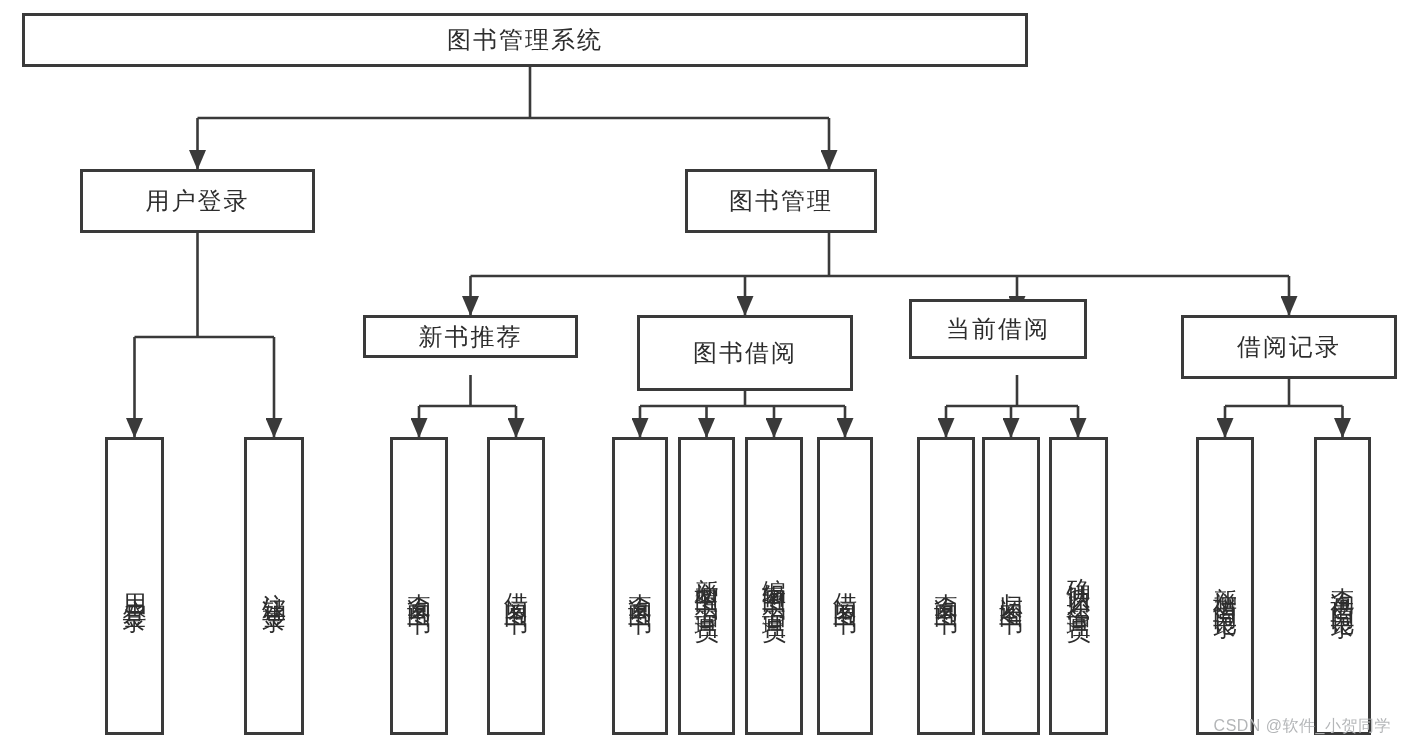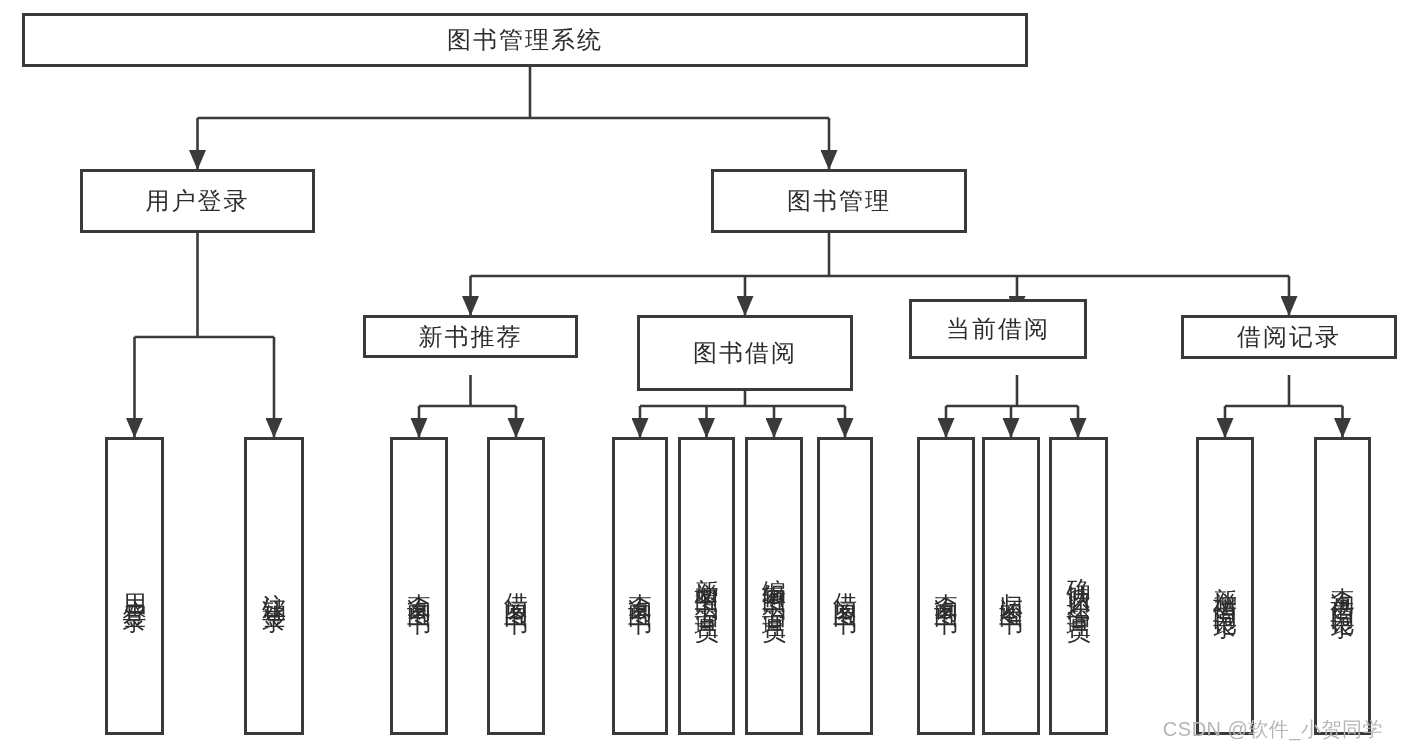--- a/index.html
+++ b/index.html
@@ -32,22 +32,22 @@
   }
   .leaf{top:437px;height:298px;}
   .leaf span{
     writing-mode:vertical-rl;
     text-orientation:mixed;
     letter-spacing:6px;
     line-height:1;
   }
   .watermark{
     position:absolute;
-    top:716px;right:22px;
-    font-size:20px;
+    top:716px;right:14px;
+    font-size:16px;
     letter-spacing:0.5px;
     color:var(--watermark);
     z-index:3;
     font-family:"Liberation Sans", sans-serif;
   }
 </style>
 </head>
 <body>
 
 <div class="canvas">
@@ -102,34 +102,34 @@
     </g>
   </svg>
 
   <div class="box" style="left:22px;top:13px;width:1006px;height:54px">
     <span>图书管理系统</span>
   </div>
 
   <div class="box" style="left:80px;top:169px;width:235px;height:64px">
     <span>用户登录</span>
   </div>
-  <div class="box" style="left:711px;top:169px;width:256px;height:64px">
+  <div class="box" style="left:685px;top:169px;width:192px;height:64px">
     <span>图书管理</span>
   </div>
 
   <div class="box" style="left:363px;top:315px;width:215px;height:43px">
     <span>新书推荐</span>
   </div>
   <div class="box" style="left:637px;top:315px;width:216px;height:76px">
     <span>图书借阅</span>
   </div>
   <div class="box" style="left:909px;top:299px;width:178px;height:60px">
     <span>当前借阅</span>
   </div>
-  <div class="box" style="left:1181px;top:315px;width:216px;height:44px">
+  <div class="box" style="left:1181px;top:315px;width:216px;height:64px">
     <span>借阅记录</span>
   </div>
 
   <div class="box leaf" style="left:105px;width:59px">
     <span>用户登录</span>
   </div>
   <div class="box leaf" style="left:244px;width:60px">
     <span>注销登录</span>
   </div>
 

